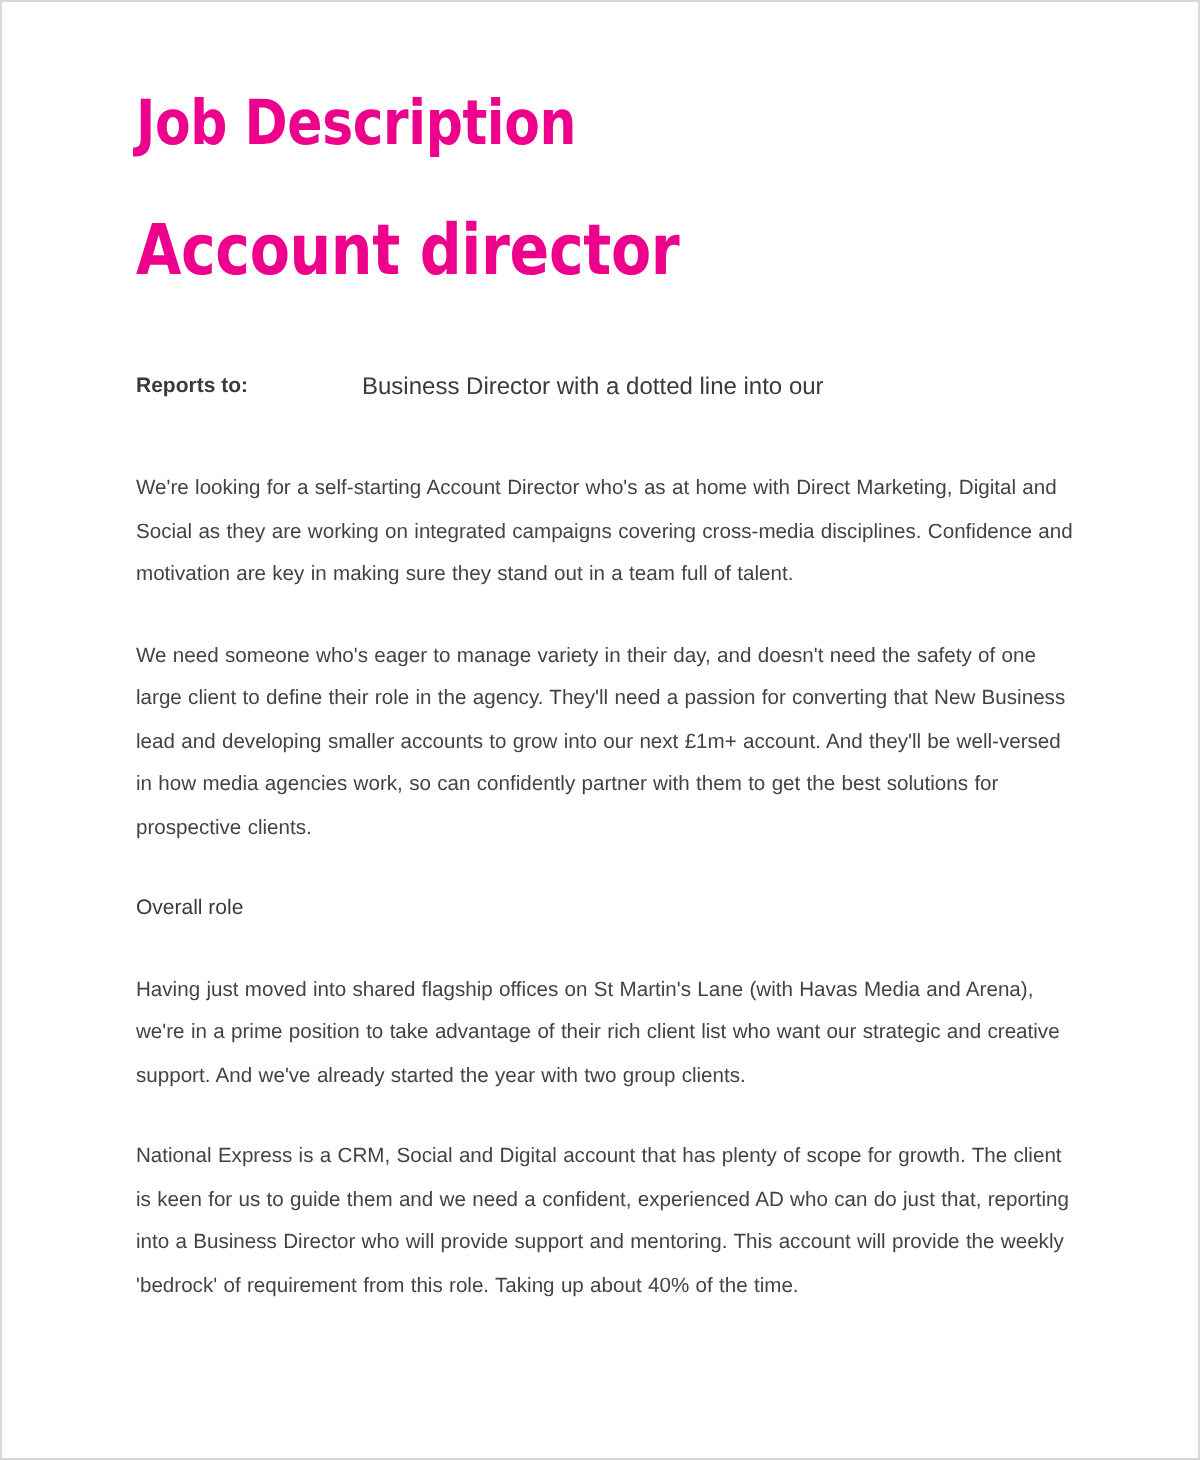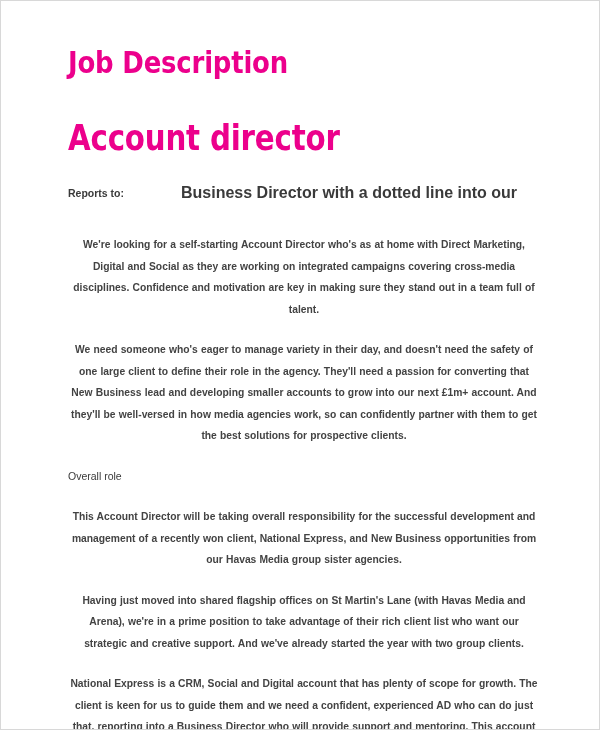--- a/index.html
+++ b/index.html
@@ -47,61 +47,60 @@
     font-size: 35px;
     line-height: 38px;
     letter-spacing: -0.2px;
     margin: 0;
     padding: 0;
     white-space: nowrap;
     transform: scaleX(0.93);
     transform-origin: left top;
   }
   .h-main-wrap { position: absolute; left: 0; top: 44px; }
-  .h-sub-wrap  { position: absolute; left: 0; top: 118px; }
+  .h-sub-wrap  { position: absolute; left: 0; top: 106px; }
 
   .reports-row {
     position: absolute;
     left: 0;
     top: 180px;
     width: 470px;
     display: flex;
     align-items: flex-end;
   }
   .reports-label {
     font-size: 10.5px;
     font-weight: bold;
     color: #3a3a3a;
     width: 113px;
     flex: 0 0 113px;
     line-height: 24px;
   }
   .reports-value {
-    font-size: 16px;
-    font-weight: bold;
+    font-size: 12px;
+    font-weight: normal;
     color: #3a3a3a;
     line-height: 24px;
   }
   .reports-value div { white-space: nowrap; }
 
   .content {
     position: absolute;
     left: 0;
     top: 233px;
     width: 472px;
   }
   p.para {
     font-size: 10.3px;
     color: #434343;
     line-height: 21.5px;
     margin: 0 0 19px 0;
     padding: 0;
-    text-align: center;
+    text-align: left;
     word-spacing: 0.3px;
-    font-weight: bold;
   }
   h3.section-heading {
     font-size: 10.5px;
     font-weight: normal;
     color: #3a3a3a;
     line-height: 21.5px;
     margin: 0 0 19px 0;
     padding: 0;
   }
 </style>
@@ -127,21 +126,20 @@
     </div>
 
     <div class="content">
 
       <p class="para">We're looking for a self-starting Account Director who's as at home with Direct Marketing, Digital and Social as they are working on integrated campaigns covering cross-media disciplines. Confidence and motivation are key in making sure they stand out in a team full of talent.</p>
 
       <p class="para">We need someone who's eager to manage variety in their day, and doesn't need the safety of one large client to define their role in the agency. They'll need a passion for converting that New Business lead and developing smaller accounts to grow into our next £1m+ account. And they'll be well-versed in how media agencies work, so can confidently partner with them to get the best solutions for prospective clients.</p>
 
       <h3 class="section-heading">Overall role</h3>
 
-      <p class="para">This Account Director will be taking overall responsibility for the successful development and management of a recently won client, National Express, and New Business opportunities from our Havas Media group sister agencies.</p>
 
       <p class="para">Having just moved into shared flagship offices on St Martin's Lane (with Havas Media and Arena), we're in a prime position to take advantage of their rich client list who want our strategic and creative support. And we've already started the year with two group clients.</p>
 
       <p class="para">National Express is a CRM, Social and Digital account that has plenty of scope for growth. The client is keen for us to guide them and we need a confident, experienced AD who can do just that, reporting into a Business Director who will provide support and mentoring. This account will provide the weekly 'bedrock' of requirement from this role. Taking up about 40% of the time.</p>
 
     </div>
   </div>
 </div>
 
 </body></html>

